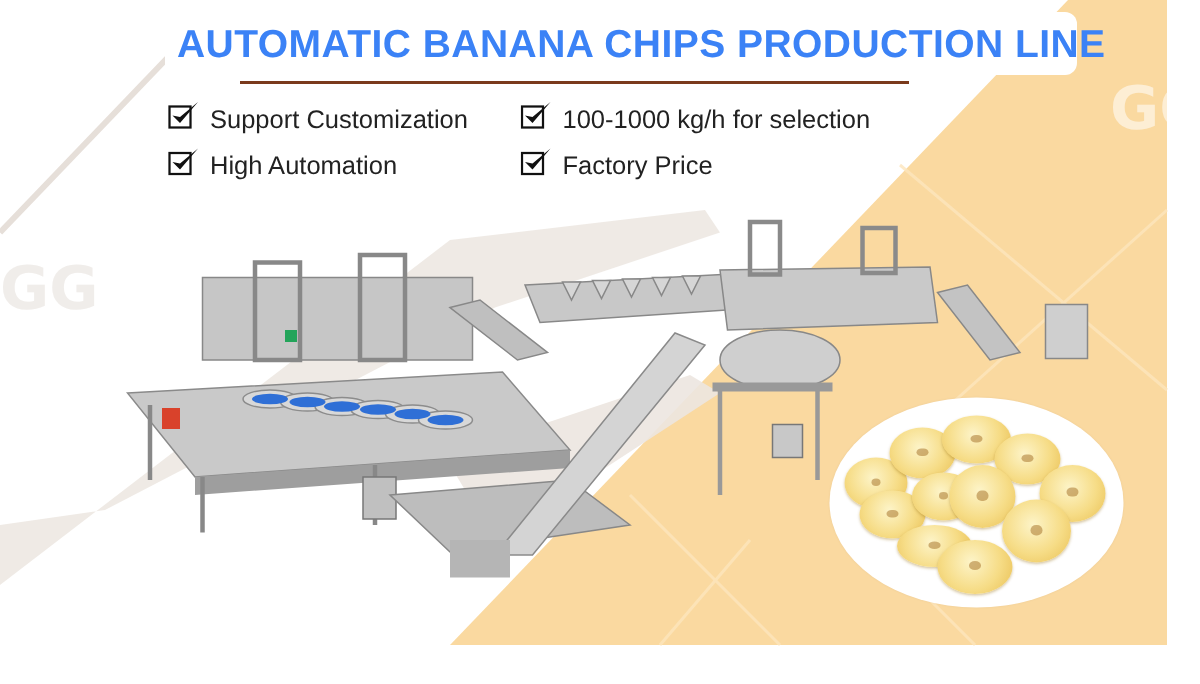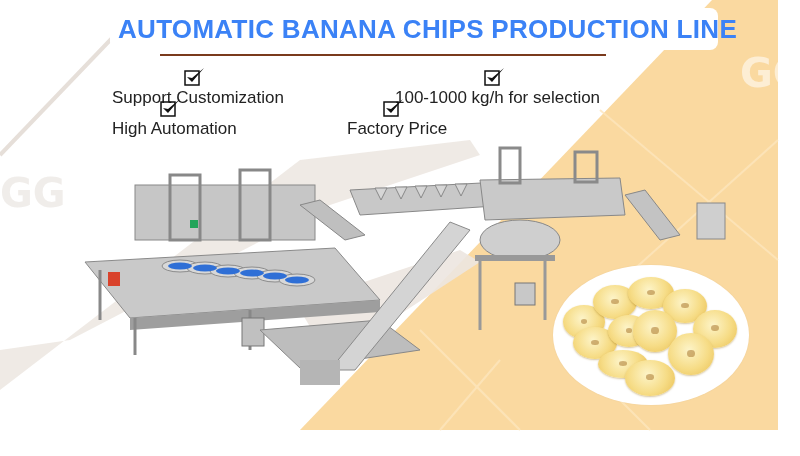--- a/index.html
+++ b/index.html
@@ -2,21 +2,21 @@
 <html><head>
 <meta charset="utf-8">
 <style>
   html, body { margin:0; padding:0; }
   body { width:800px; height:456px; overflow:hidden; background:#ffffff; position:relative; font-family:"Liberation Sans", sans-serif; }
   .canvas { position:absolute; left:0; top:0; width:800px; height:456px; overflow:hidden; background:#fff; }
   .bg-svg { position:absolute; left:0; top:0; }
   .title-box { position:absolute; left:110px; top:8px; width:608px; height:42px; background:#fff; border-radius:8px; }
   .title { position:absolute; left:118px; top:14px; width:600px; text-align:center; font-weight:bold; font-size:26px; color:#3b82f6; letter-spacing:0.3px; white-space:nowrap; font-family:"Liberation Sans", sans-serif; }
   .title-rule { position:absolute; left:160px; top:54px; width:446px; height:2px; background:#7a3a1c; }
-  .feature { position:absolute; display:flex; align-items:center; font-size:17px; color:#222; white-space:nowrap;flex-direction:column; }
+  .feature { position:absolute; display:flex; align-items:flex-start; font-size:17px; color:#222; white-space:nowrap; }
   .check { width:18px; height:18px; margin-right:10px; position:relative; }
   .check svg { position:absolute; left:0; top:-4px; }
   .watermark { position:absolute; color:rgba(255,255,255,0.55); font-size:40px; font-weight:bold; font-family:"DejaVu Sans", sans-serif; }
   .plate { position:absolute; left:553px; top:265px; width:196px; height:140px; border-radius:50%; background:#fff; box-shadow:0 0 2px rgba(0,0,0,0.05); }
   .chip { position:absolute; border-radius:50%; background:radial-gradient(circle at 45% 40%, #fdf4c8 0%, #f6dc86 55%, #e9bf52 100%); box-shadow:0 1px 2px rgba(150,110,20,0.4); }
   .chip::after { content:""; position:absolute; left:42%; top:40%; width:16%; height:16%; border-radius:50%; background:rgba(170,120,50,0.55); }
 </style>
 </head>
 <body>
 
@@ -113,21 +113,21 @@
 
   <div class="feature" style="left:112px;top:70px;">
     <span class="check">
       <svg width="22" height="22" viewBox="0 0 22 22">
           <rect x="1" y="5" width="14" height="14" fill="none" stroke="#111" stroke-width="1.5"></rect>
           <path d="M3 11 L8 16 L20 2 L8 12 Z" fill="#111"></path>
         </svg>
     </span>
     <span>Support Customization</span>
   </div>
-  <div class="feature" style="left:347px;top:70px;margin-left:48px;">
+  <div class="feature" style="left:347px;top:70px;">
     <span class="check">
       <svg width="22" height="22" viewBox="0 0 22 22">
           <rect x="1" y="5" width="14" height="14" fill="none" stroke="#111" stroke-width="1.5"></rect>
           <path d="M3 11 L8 16 L20 2 L8 12 Z" fill="#111"></path>
         </svg>
     </span>
     <span>100-1000 kg/h for selection</span>
   </div>
   <div class="feature" style="left:347px;top:101px;">
     <span class="check">

